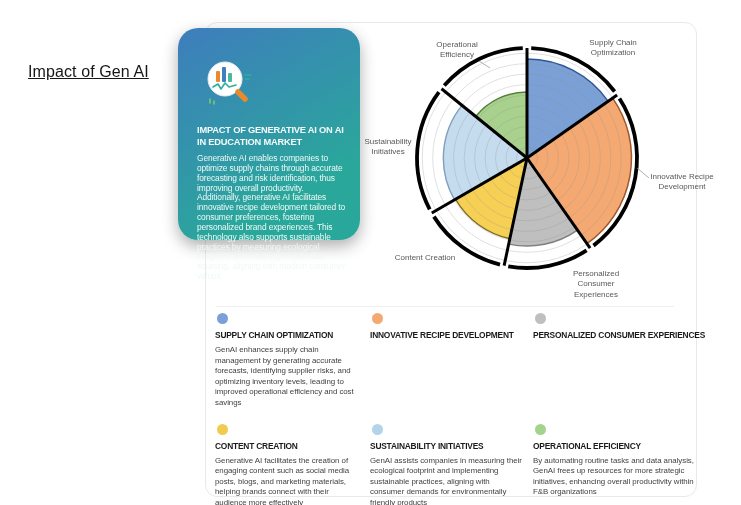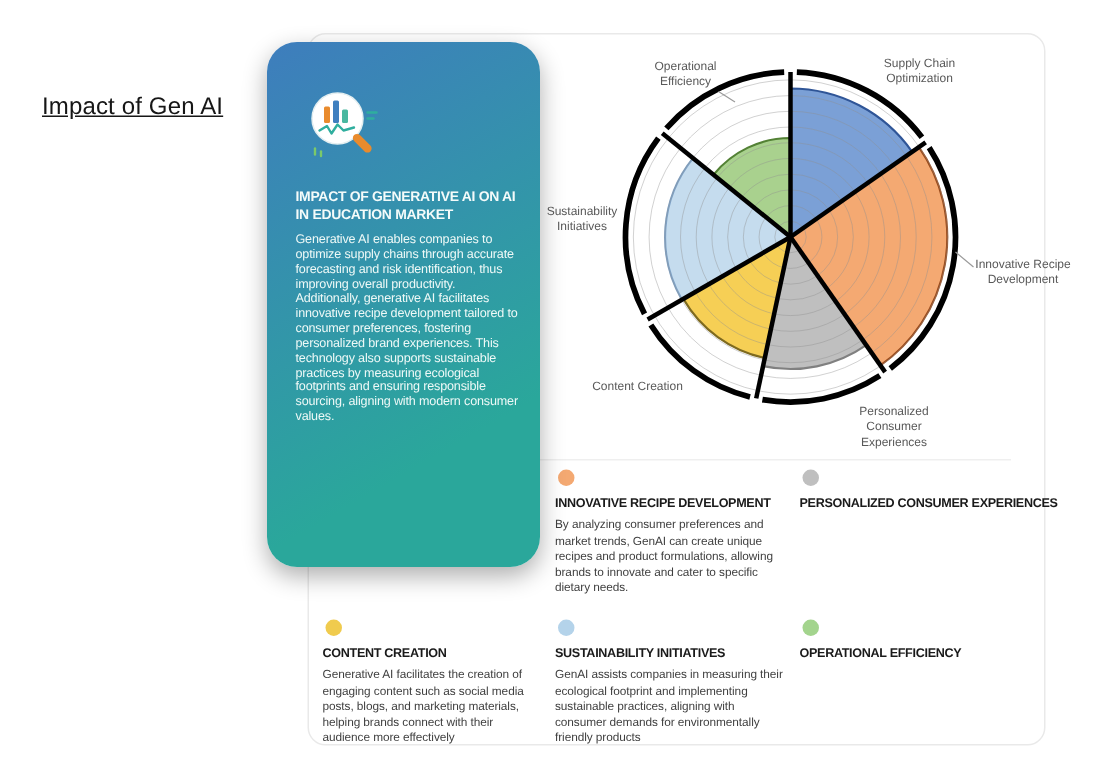--- a/index.html
+++ b/index.html
@@ -7,21 +7,21 @@
               font-family:"Liberation Sans","DejaVu Sans",sans-serif; position:relative; }
 
   .page-title { position:absolute; left:28px; top:63px; font-size:16px; color:#161616;
                 font-weight:400; letter-spacing:0.1px;text-decoration:underline; }
 
   .outer-card { position:absolute; left:205px; top:22px; width:492px; height:475px;
                 background:#ffffff; border:1px solid #e9e9e9; border-radius:12px; }
   .section-divider { position:absolute; left:10px; top:283px; width:458px; height:1px;
                      background:#efefef; }
 
-  .desc-card { position:absolute; left:178px; top:28px; width:182px; height:350px;
+  .desc-card { position:absolute; left:178px; top:28px; width:182px; height:212px;
                border-radius:20px; box-shadow:0 6px 16px rgba(0,0,0,0.32);
                color:#ffffff; z-index:5; padding:26px 15px 0 19px;
                background:linear-gradient(150deg,#3e7dbd 0%,#2aa79b 75%); }
   .desc-icon { width:56px; height:56px; margin-left:2px; margin-bottom:10px; }
   .desc-title { font-size:9.3px; font-weight:bold; letter-spacing:-0.2px; line-height:1.3;
                 width:152px; margin-bottom:6px; color:#f4fbfa; }
   .desc-body { font-size:8.4px; line-height:1.17; width:150px; color:#eef9f7;
                letter-spacing:-0.1px; }
 
   .chart-area { position:absolute; left:340px; top:15px; width:400px; height:295px; z-index:3; }
@@ -101,37 +101,38 @@
     <line x1="15" y1="47" x2="15" y2="50" stroke="#7bc96a" stroke-width="1.6" stroke-linecap="round"></line>
   </svg>
   <div class="desc-title">IMPACT OF GENERATIVE AI ON AI IN EDUCATION MARKET</div>
   <div class="desc-body">Generative AI enables companies to optimize supply chains through accurate forecasting and risk identification, thus improving overall productivity. Additionally, generative AI facilitates innovative recipe development tailored to consumer preferences, fostering personalized brand experiences. This technology also supports sustainable practices by measuring ecological footprints and ensuring responsible sourcing, aligning with modern consumer values.</div>
 </div>
 
 <div class="legend">
   <div class="legend-item">
     <span class="legend-dot" style="background: rgb(123, 160, 214);"></span>
     <div class="legend-title">SUPPLY CHAIN OPTIMIZATION</div>
+    <div class="legend-text">GenAI enhances supply chain management by generating accurate forecasts, identifying supplier risks, and optimizing inventory levels, leading to improved operational efficiency and cost savings</div>
   </div>
   <div class="legend-item">
     <span class="legend-dot" style="background: rgb(244, 169, 114);"></span>
     <div class="legend-title">INNOVATIVE RECIPE DEVELOPMENT</div>
-    <div class="legend-text">By analyzing consumer preferences and market trends, GenAI can create unique recipes and product formulations, allowing brands to innovate and cater to specific dietary needs.</div>
   </div>
   <div class="legend-item">
     <span class="legend-dot" style="background: rgb(191, 191, 191);"></span>
     <div class="legend-title">PERSONALIZED CONSUMER EXPERIENCES</div>
   </div>
   <div class="legend-item">
     <span class="legend-dot" style="background: rgb(240, 203, 78);"></span>
     <div class="legend-title">CONTENT CREATION</div>
     <div class="legend-text">Generative AI facilitates the creation of engaging content such as social media posts, blogs, and marketing materials, helping brands connect with their audience more effectively</div>
   </div>
   <div class="legend-item">
     <span class="legend-dot" style="background: rgb(180, 211, 234);"></span>
     <div class="legend-title">SUSTAINABILITY INITIATIVES</div>
     <div class="legend-text">GenAI assists companies in measuring their ecological footprint and implementing sustainable practices, aligning with consumer demands for environmentally friendly products</div>
   </div>
   <div class="legend-item">
     <span class="legend-dot" style="background: rgb(163, 212, 141);"></span>
     <div class="legend-title">OPERATIONAL EFFICIENCY</div>
+    <div class="legend-text">By automating routine tasks and data analysis, GenAI frees up resources for more strategic initiatives, enhancing overall productivity within F&amp;B organizations</div>
   </div>
 </div>
 
 </body></html>

